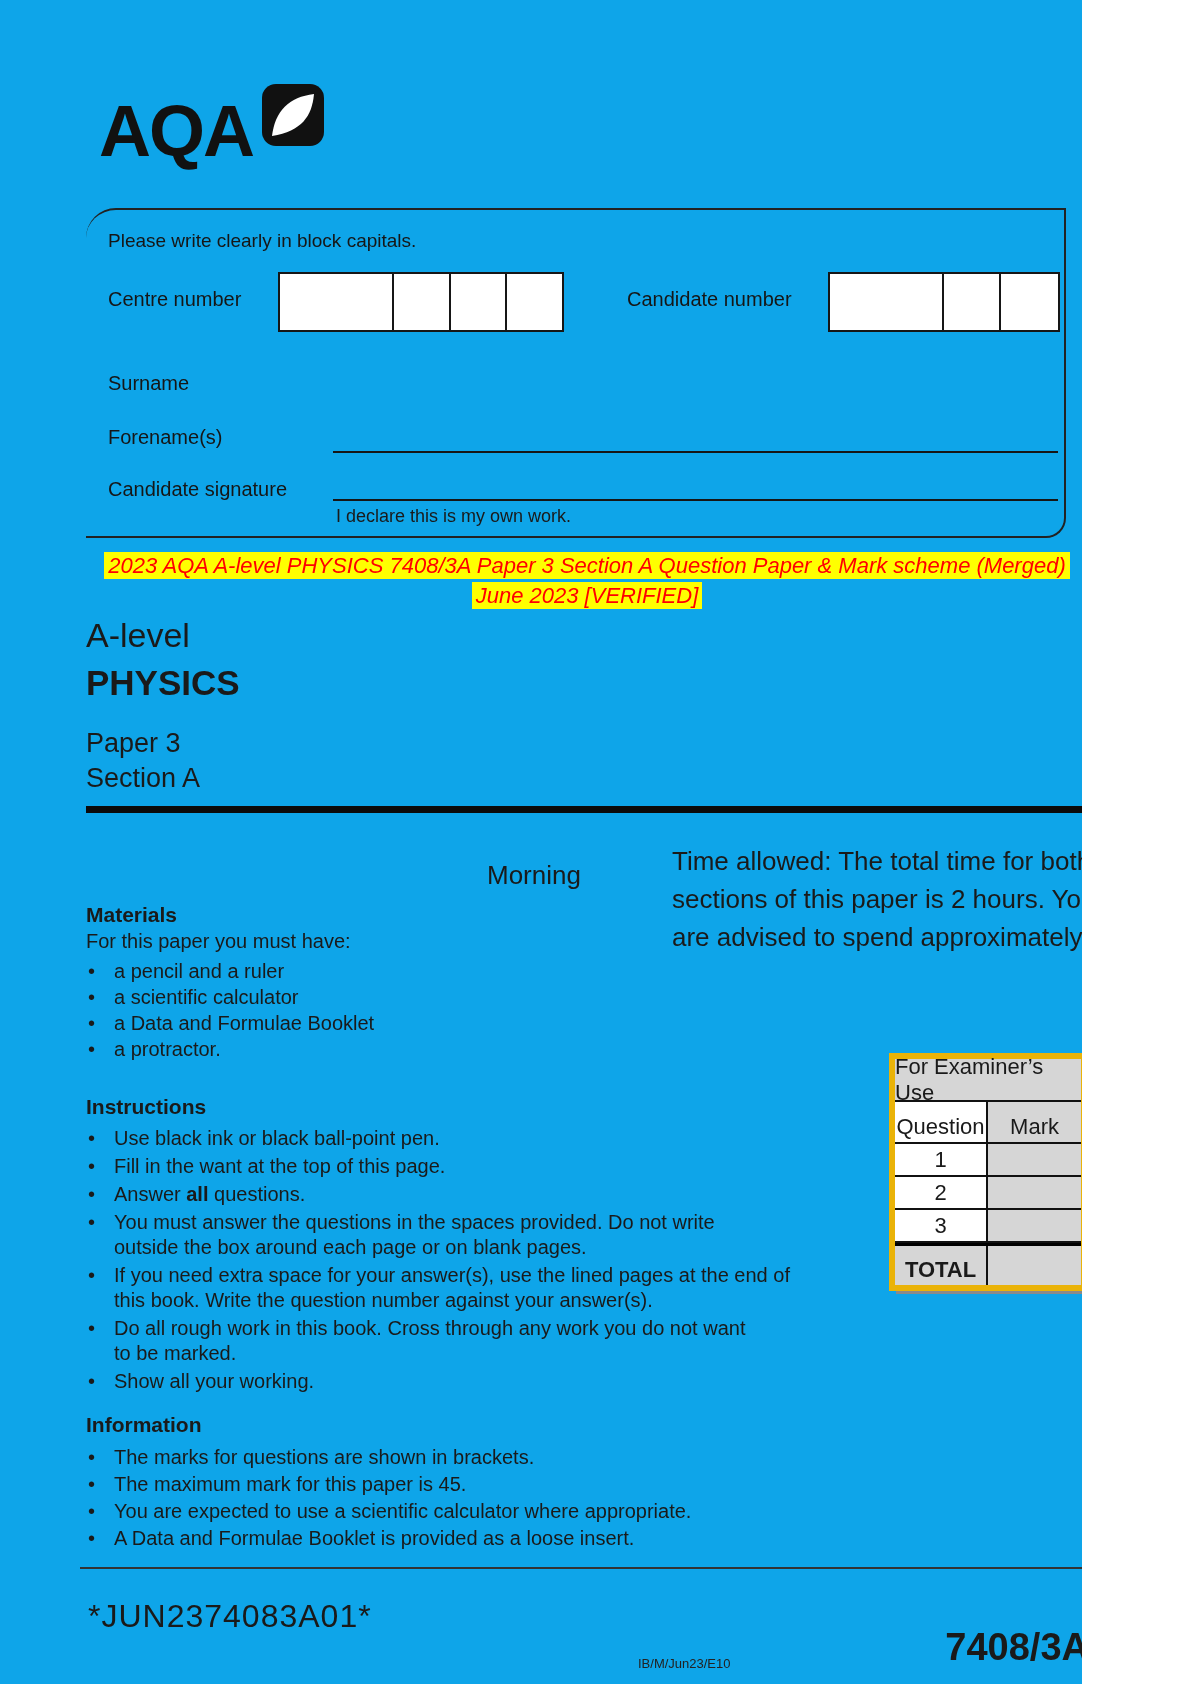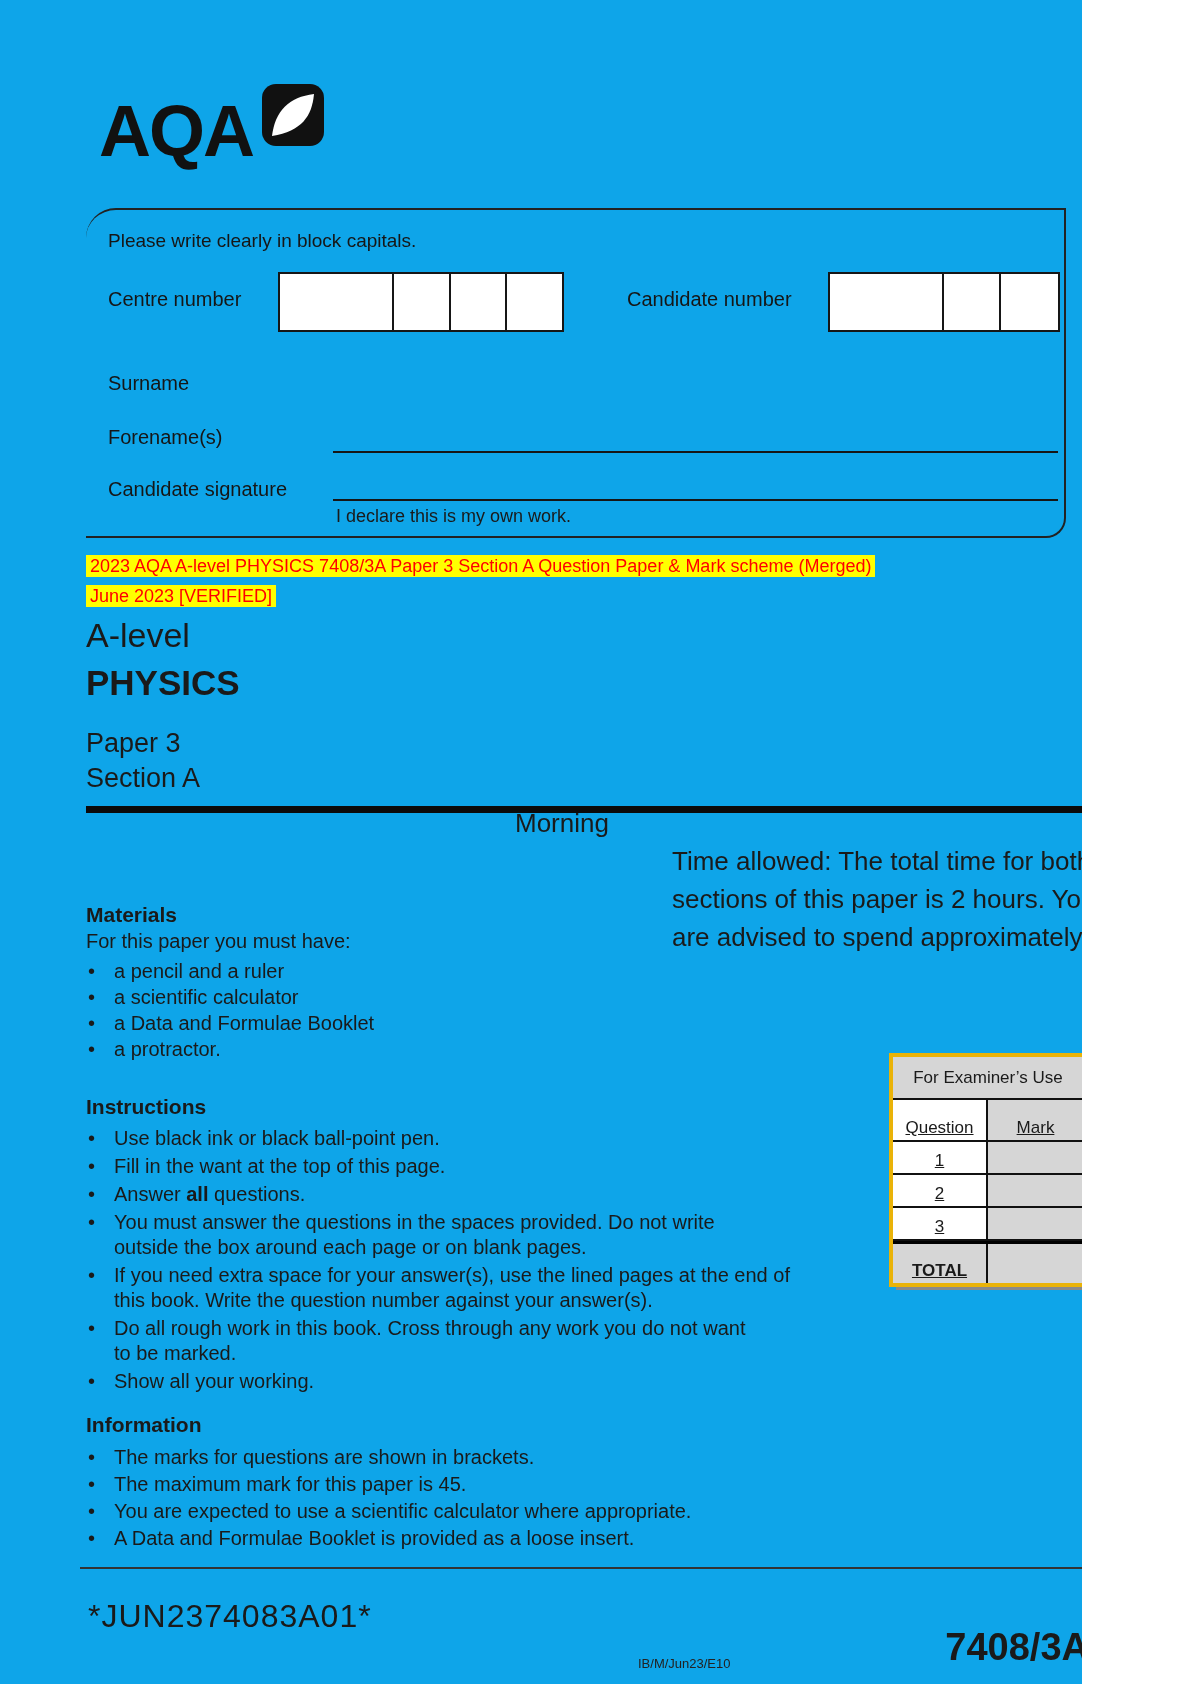--- a/index.html
+++ b/index.html
@@ -18,21 +18,21 @@
     border-top-left-radius:30px; border-bottom-right-radius:20px;
   }
   .form-label { font-size:20px; color:#161616; }
   .grid { display:flex; border:2px solid #161616; background:#fff; }
   .grid .cell { border-left:2px solid #161616; height:100%; }
   .grid .cell:first-child { border-left:none; }
   .wline { border-bottom:2px solid #161616; }
   .small-note { font-size:18px; }
 
   
-  .hl-wrap { text-align:left; font-size:18px; line-height:30px; font-weight:normal; }
+  .hl-wrap { text-align:center; font-size:22px; line-height:30px; font-weight:normal;font-style:italic; }
   .hl-wrap span { background:#ffff00; color:#ff0000; padding:1px 4px; }
 
   
   .t-qual { font-size:34px; }
   .t-subj { font-size:35px; font-weight:bold; }
   .t-paper { font-size:27px; }
   .rule { background:#0b0b0b; }
 
   .date-row { font-size:26px; }
   .time-col { font-size:26px; line-height:38px; width:430px; }
@@ -41,23 +41,23 @@
   .sec-head { font-size:21px; font-weight:bold; }
   .body-text { font-size:20px; }
   .blist .line { font-size:20px; line-height:25px; white-space:nowrap; display:flex; }
   .blist .line.bstart { margin-top:3px; }
   .blist .line .bchar { width:26px; flex:0 0 26px; }
   .blist .line.cont .bchar { visibility:hidden; }
   .ilist .item { font-size:20px; line-height:27px; display:flex; }
   .ilist .item .bchar { width:26px; flex:0 0 26px; }
 
   
-  .ex-table { border:4px solid #eab308; background:#fff; box-shadow:5px 5px 0 -2px #8a8a8a; font-size:17px; }
+  .ex-table { border:6px solid #eab308; background:#fff; box-shadow:5px 5px 0 -2px #8a8a8a; font-size:22px; }
   .ex-title { background:#d6d6d6; height:43px; display:flex; align-items:center; justify-content:center; border-bottom:2px solid #111; }
-  .ex-row { display:flex; border-bottom:2px solid #111;text-decoration:underline; }
+  .ex-row { display:flex; border-bottom:2px solid #111; }
   .ex-row:last-child { border-bottom:none; }
   .ex-cell { width:97px; display:flex; align-items:flex-end; justify-content:center; padding-bottom:2px; }
   .ex-cell.q { border-right:2px solid #111; background:#fff; }
   .ex-cell.m { background:#d6d6d6; }
   .ex-hrow { height:42px; }
   .ex-qrow { height:33px; }
   .ex-trow { height:42px; border-top:3px solid #000; font-weight:bold; }
   .ex-trow .ex-cell.q { background:#d6d6d6; }
 
   .footer-barcode { font-size:32px; letter-spacing:1px; }
@@ -111,21 +111,21 @@
     <span>June 2023 [VERIFIED]</span>
   </div>
 
   <div class="abs t-qual" style="left:86px; top:616px;">A-level</div>
   <div class="abs t-subj" style="left:86px; top:663px;">PHYSICS</div>
   <div class="abs t-paper" style="left:86px; top:728px;">Paper 3</div>
   <div class="abs t-paper" style="left:86px; top:763px;">Section A</div>
 
   <div class="abs rule" style="left:86px; top:806px; width:1002px; height:7px;"></div>
 
-  <div class="abs date-row" style="left:487px; top:808px;margin-left:28px;">Morning</div>
+  <div class="abs date-row" style="left:487px; top:860px;">Morning</div>
   <div class="abs time-col" style="left:672px; top:842px;">
     <div class="p1">Time allowed: The total time for both sections of this paper is 2 hours. You are advised to spend approximately</div>
   </div>
 
   <div class="abs sec-head" style="left:86px; top:903px;">Materials</div>
   <div class="abs body-text" style="left:86px; top:930px;">For this paper you must have:</div>
   <div class="abs ilist" style="left:88px; top:958px; width:560px;">
     <div class="item" style="line-height:26px;">
         <span class="bchar">•</span>
         <span>a pencil and a ruler</span>

